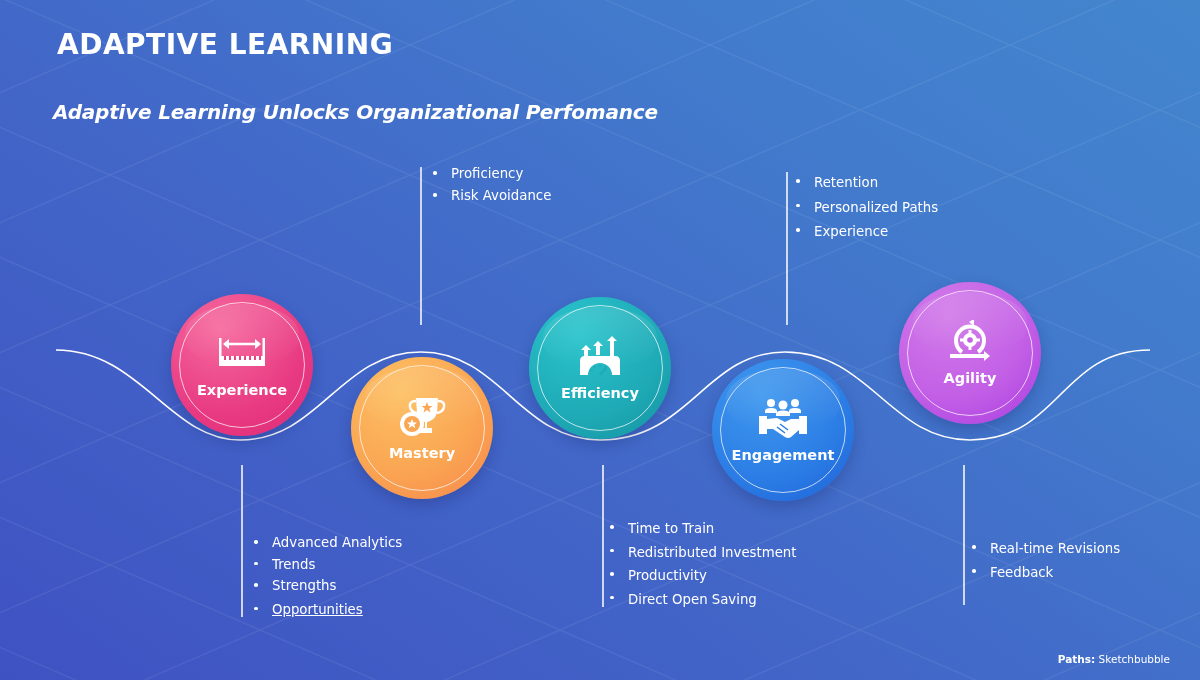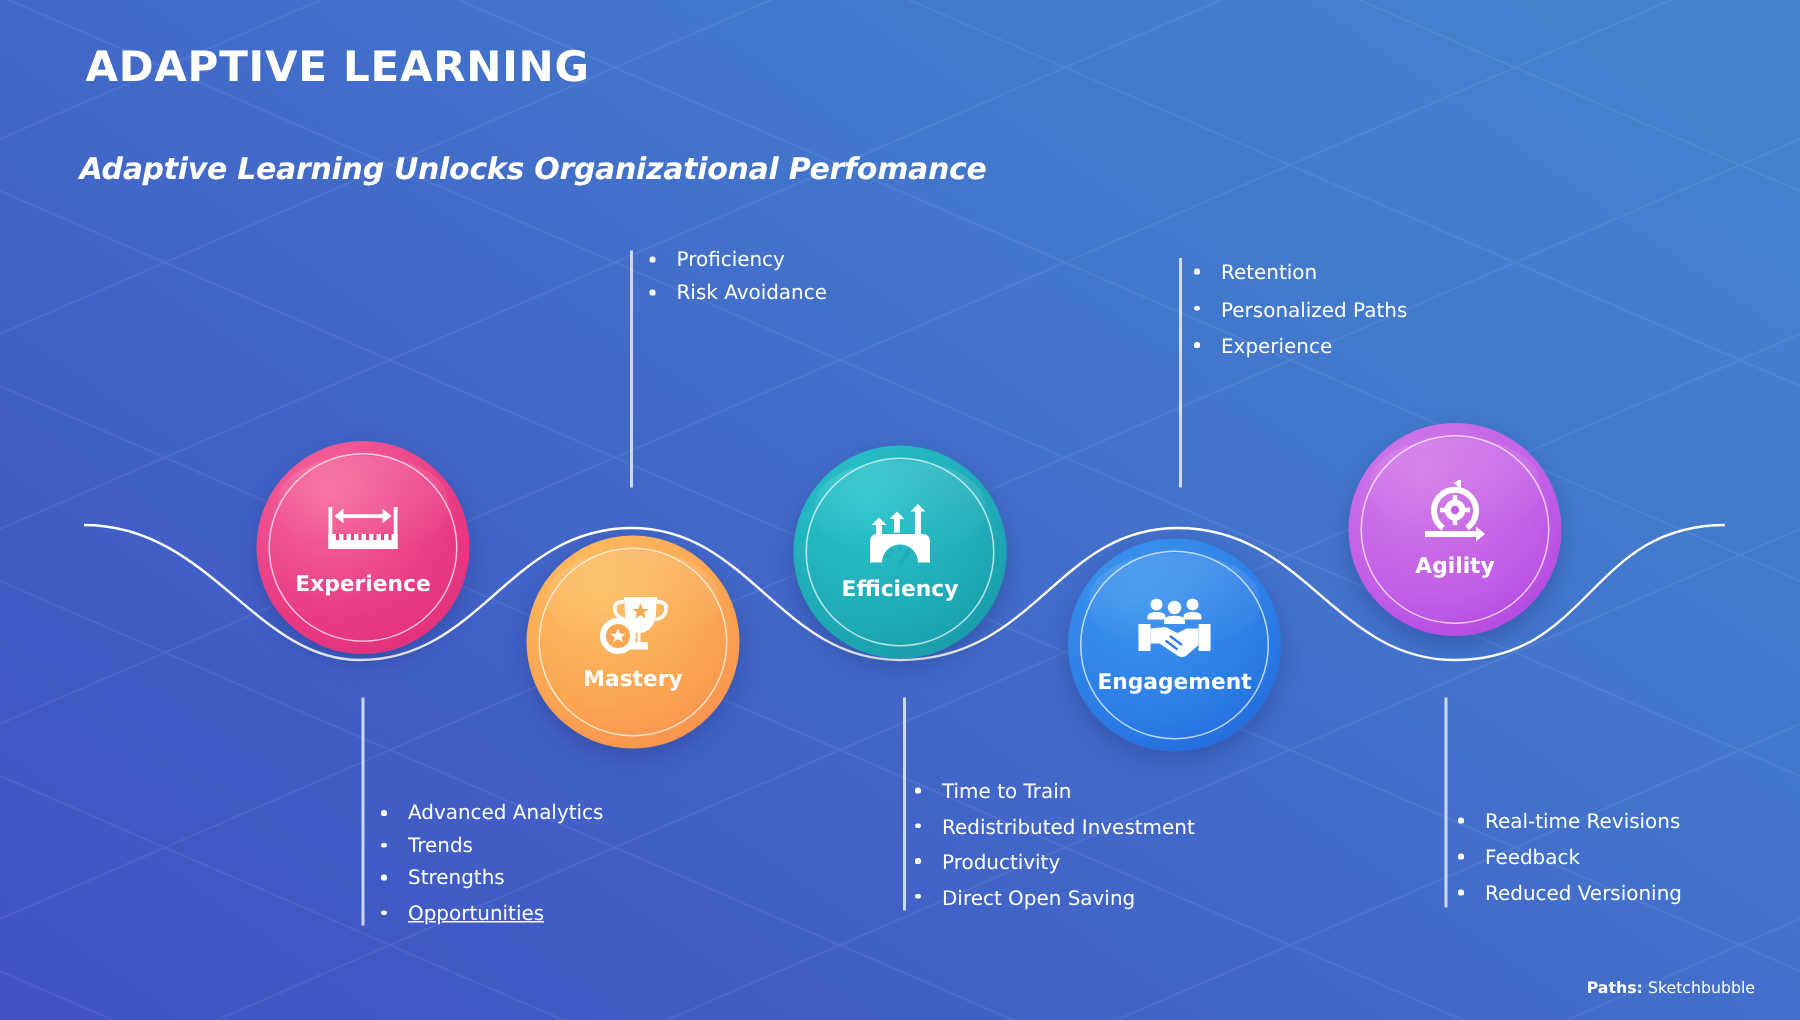--- a/index.html
+++ b/index.html
@@ -188,19 +188,18 @@
 
 <ul class="blist" style="left:795px; top:171px; line-height:24.5px;">
   <li>Retention</li>
   <li>Personalized Paths</li>
   <li>Experience</li>
 </ul>
 
 <ul class="blist" style="left:971px; top:537px; line-height:24px;">
   <li>Real-time Revisions</li>
   <li>Feedback</li>
-  <li>Reduced Versioning</li>
 </ul>
 
 <div class="source">
   <b>Paths:</b>
   <span>Sketchbubble</span>
 </div>
 
 </body></html>

